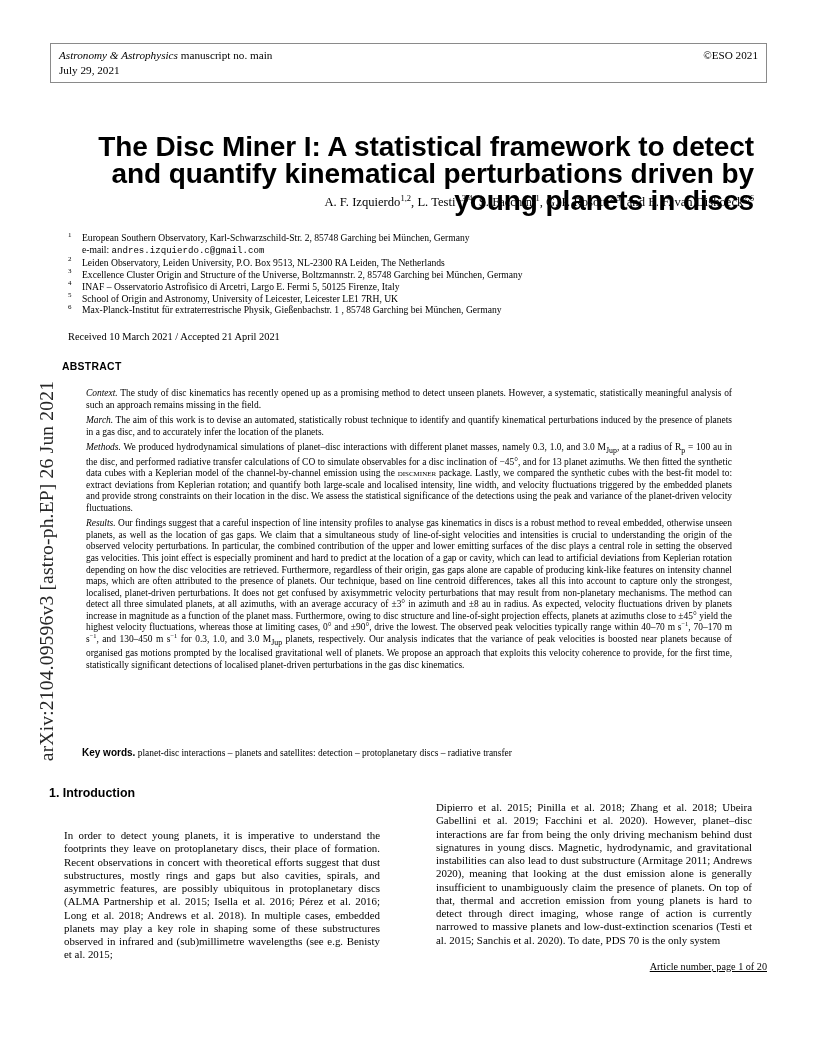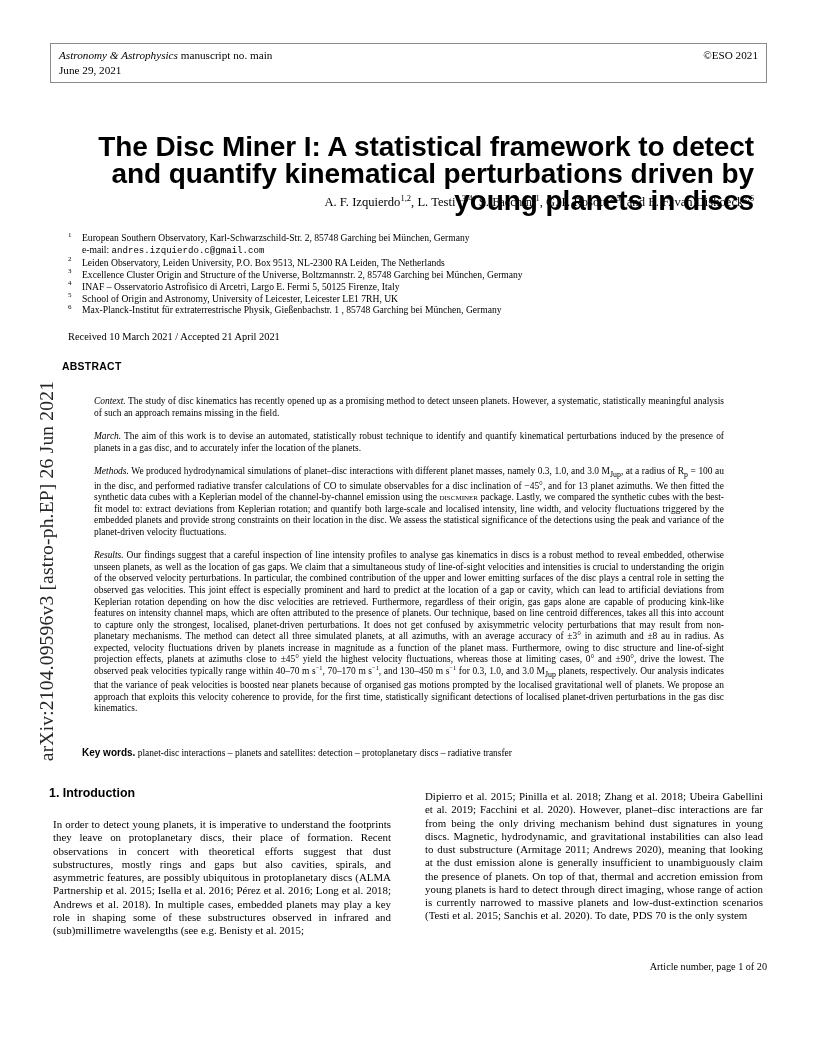--- a/index.html
+++ b/index.html
@@ -135,21 +135,21 @@
   .abstract-body {
     position: absolute;
     left: 82px;
     top: 384px;
     width: 654px;
     font-size: 9.45px;
     line-height: 11.55px;
     text-align: justify;
   }
   .abstract-body p {
-    margin: 12px;
+    margin: 4px;
     text-indent: 0;
   }
   .abs-head {
     font-style: italic;
   }
   .smallcaps {
     font-variant: small-caps;
     font-size: 1.0em;
   }
   .keywords {
@@ -178,45 +178,46 @@
   .col {
     position: absolute;
     top: 814px;
     width: 346px;
     font-size: 10.9px;
     line-height: 13.25px;
     text-align: justify;
   }
   .col-left  { left: 49px; }
   .col-right { left: 421px; top: 786px; }
-  .col p { margin: 4px; }
+  .col p { margin: 15px; }
 
   
   .footer {
     position: absolute;
     left: 421px;
     top: 961px;
     width: 346px;
     text-align: right;
     font-size: 10.2px;
+    text-decoration: underline;
   }
 </style>
 </head>
 <body>
 
 <div class="page">
 
   <div class="arxiv-stamp">arXiv:2104.09596v3  [astro-ph.EP]  26 Jun 2021</div>
 
   <div class="head-box">
     <div class="head-box-inner">
       <div class="head-right">©ESO 2021</div>
       <div class="head-left">
         <span class="journal-name">Astronomy &amp; Astrophysics</span><span> manuscript no. main</span><br>
-        <span>June 29, 2021</span>
+        <span>July 29, 2021</span>
       </div>
     </div>
   </div>
 
   <div class="title">The Disc Miner I: A statistical framework to detect and quantify kinematical perturbations driven by young planets in discs</div>
 
   <div class="authors">
     <span><span>A. F. Izquierdo</span><sup>1,2</sup><span>, </span></span><span><span>L. Testi</span><sup>1,3,4</sup><span>, </span></span><span><span>S. Facchini</span><sup>1</sup><span>, </span></span><span><span>G. P. Rosotti</span><sup>2,5</sup><span>, and </span></span><span><span>E. F. van Dishoeck</span><sup>2,6</sup></span>
   </div>
 

